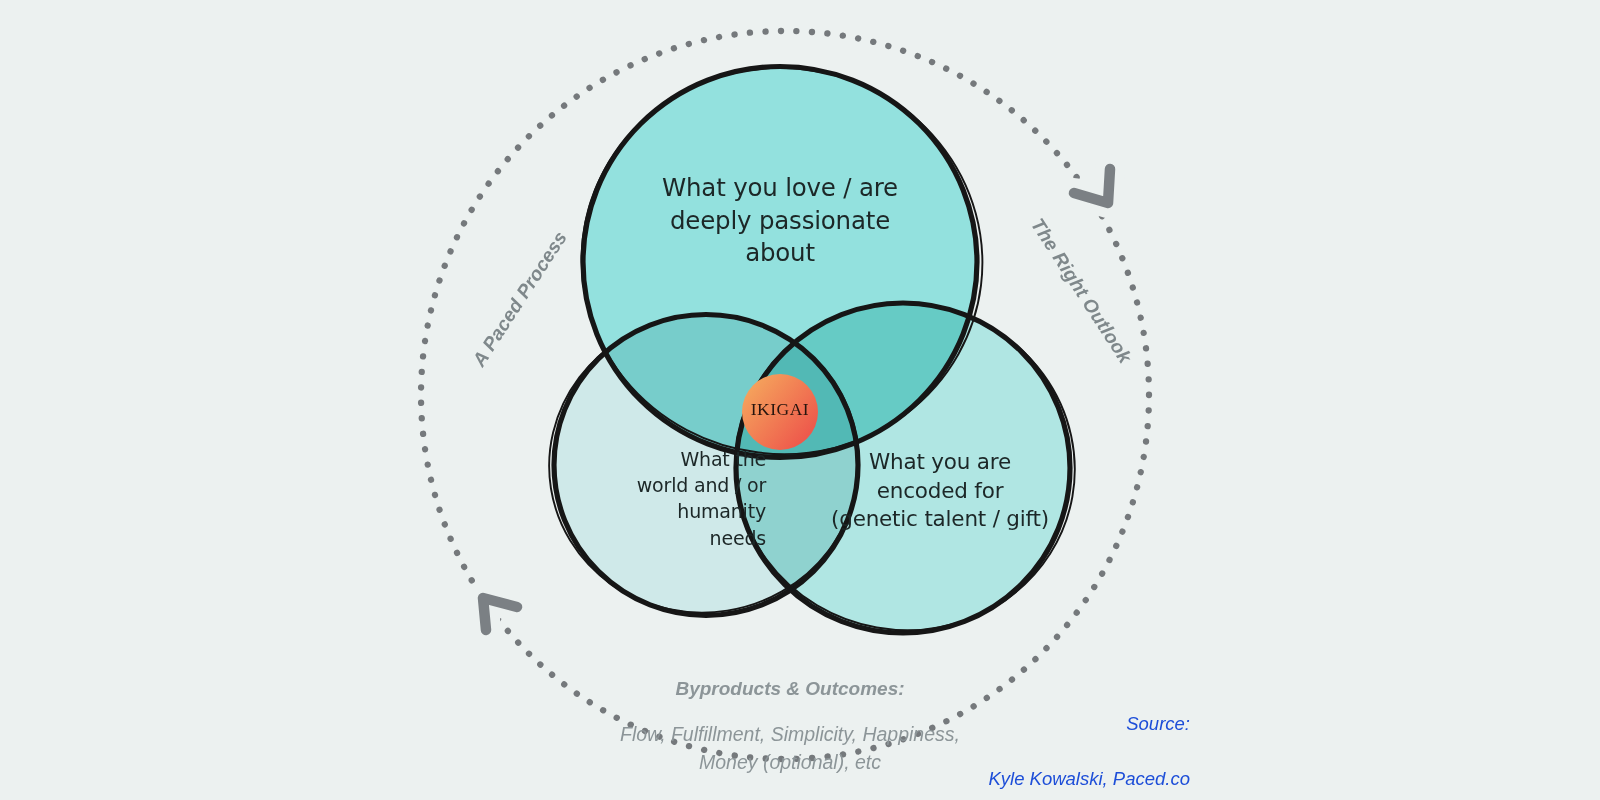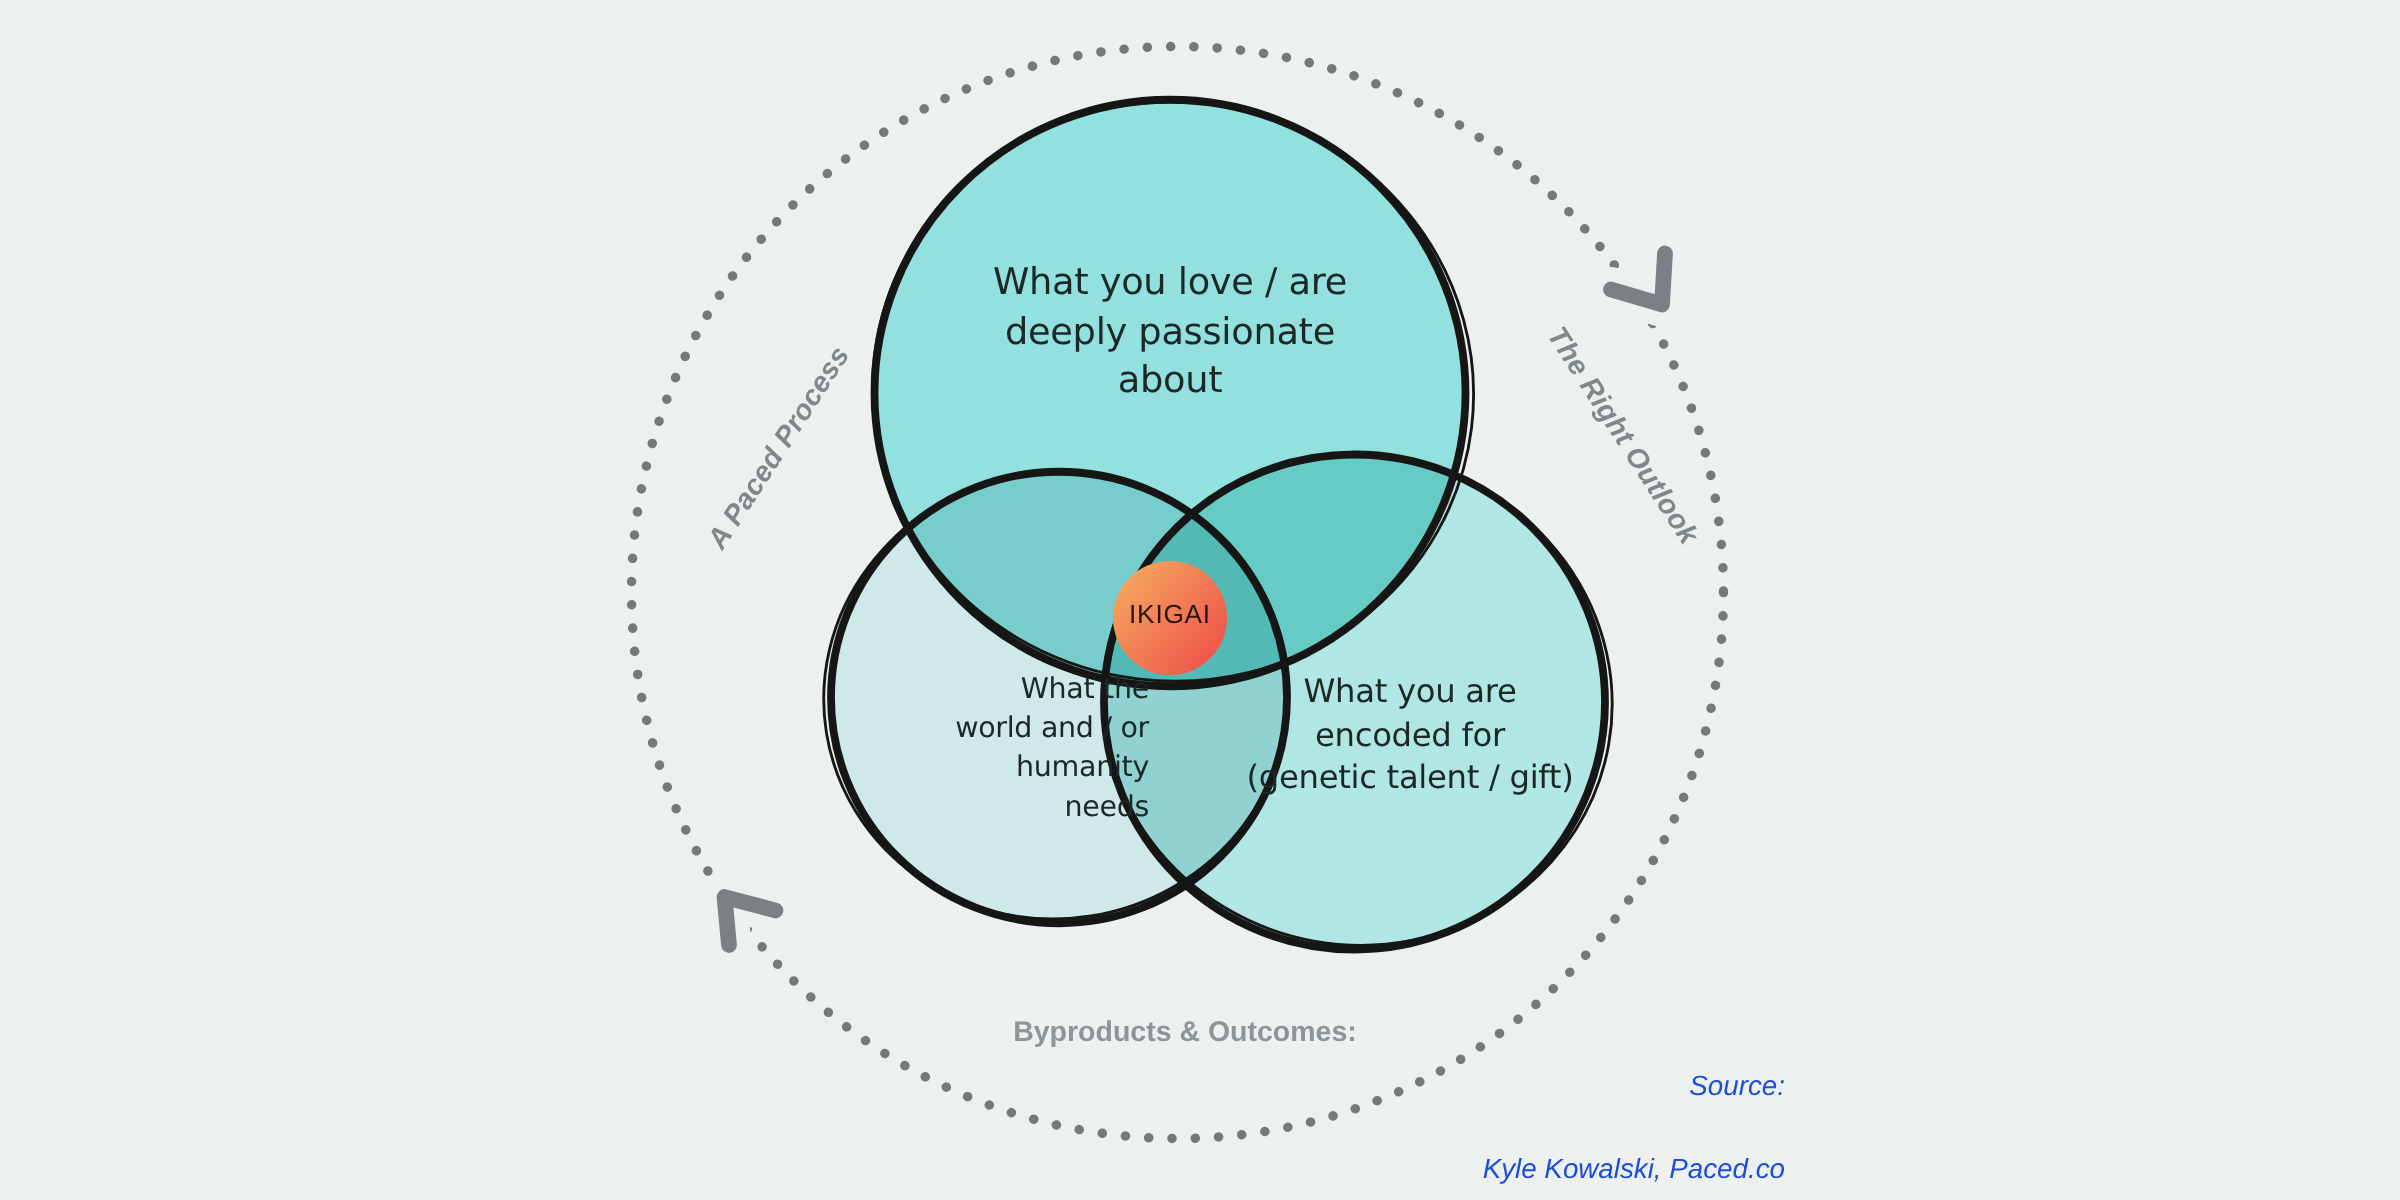--- a/index.html
+++ b/index.html
@@ -13,32 +13,32 @@
   .label{
     font-family:"DejaVu Sans", sans-serif;
     color:#1c2727;text-align:center;white-space:pre-line;
     letter-spacing:-0.2px;
   }
   .label-top{left:640px;top:172px;width:280px;font-size:24.5px;line-height:1.33;}
   .label-left{left:576px;top:446px;width:190px;font-size:19px;line-height:1.38;text-align:right;}
   .label-right{left:805px;top:448px;width:270px;font-size:21.5px;line-height:1.33;text-align:center;}
   .ikigai-label{
     left:742px;top:399px;width:76px;text-align:center;
-    font-family:Liberation Sans, sans-serif;font-size:17.5px;color:#27150e;
+    font-family:Liberation Serif, serif;font-size:17.5px;color:#27150e;
     letter-spacing:0.5px;
   }
   .ring-label{
     width:200px;text-align:center;font-size:19px;font-weight:bold;font-style:italic;
     color:#7f888b;letter-spacing:0.2px;
   }
   .ring-label-left{left:420px;top:288px;transform:rotate(-57deg);}
   .ring-label-right{left:981px;top:280px;transform:rotate(57deg);}
   .byproducts{
     left:590px;top:660px;width:400px;text-align:center;color:#8c9598;
-    white-space:pre-line;
+    font-style:italic;white-space:pre-line;
   }
   .byproducts .heading{font-size:19px;font-weight:bold;margin-bottom:3px;}
   .byproducts .items{font-size:19.5px;line-height:1.42;}
   .source{
     left:880px;top:682px;width:310px;text-align:right;color:#1d4ed8;
     font-style:italic;font-size:18.5px;line-height:1.5;white-space:pre-line;
   }
 </style>
 </head>
 <body style="background: rgb(236, 241, 240);">
@@ -92,20 +92,22 @@
 encoded for
 (genetic talent / gift)</div>
 
   <div class="abs ikigai-label">IKIGAI</div>
 
   <div class="abs ring-label ring-label-left">A Paced Process</div>
   <div class="abs ring-label ring-label-right">The Right Outlook</div>
 
   <div class="abs byproducts">
     <div class="heading">Byproducts &amp; Outcomes:</div>
+    <div class="items">Flow, Fulfillment, Simplicity, Happiness,
+Money (optional), etc</div>
   </div>
 
   <div class="abs source">
     <span>Source:</span><br>
     <span>Kyle Kowalski, Paced.co</span>
   </div>
 
 </div>
 
 </body></html>

